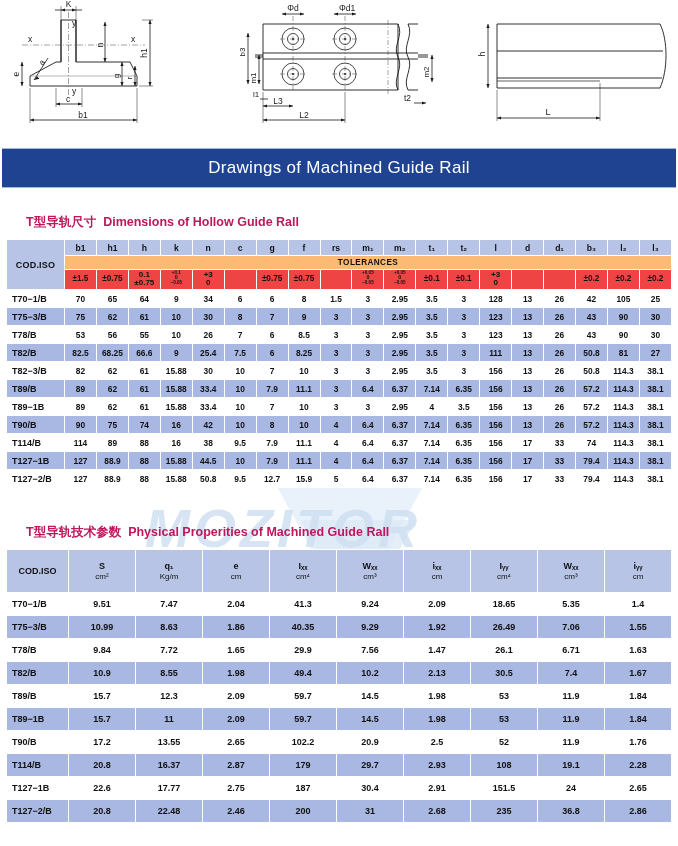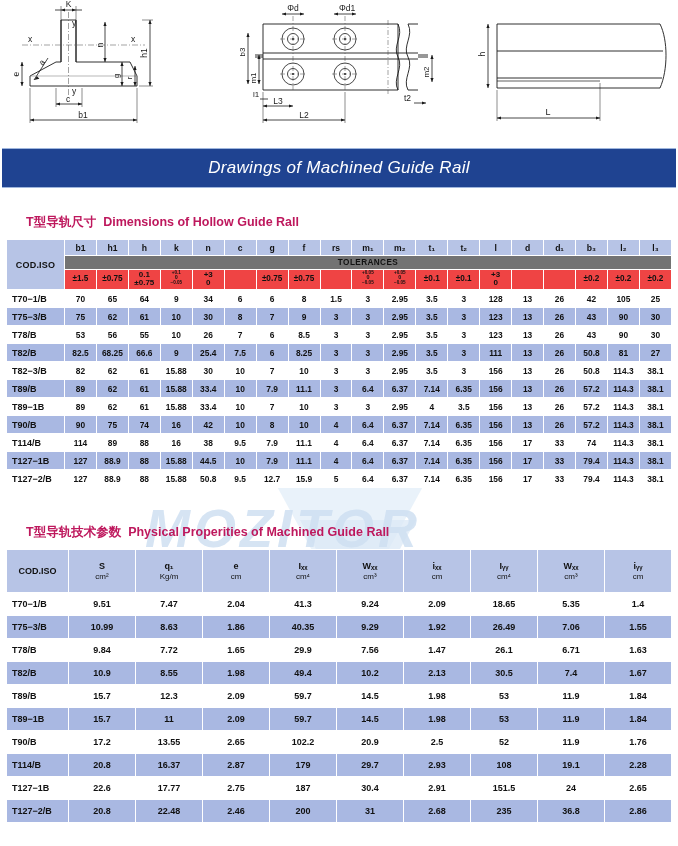--- a/index.html
+++ b/index.html
@@ -70,21 +70,20 @@
     position: relative;
     z-index: 2;
     margin: 8px 2px 0 2px;
     height: 38px;
     background: #1f4391;
     border-top: 1px solid #9fb6dd;
     border-bottom: 1px solid #9fb6dd;
     display: flex;
     align-items: center;
     justify-content: center;
-    font-style: italic;
   }
   .banner-title {
     color: #ffffff;
     font-size: 17px;
     font-weight: 400;
     letter-spacing: .3px;
   }
 
   
   .sec-title {
@@ -114,21 +113,21 @@
     text-align: center;
     color: #111111;
     border: 1px solid #ffffff;
     padding: 0;
     white-space: nowrap;
     overflow: hidden;
   }
   .t1 th, .t1 td { height: 17px; }
   .t1 .hdr-sym { background: #b7c4e6; height: 15px; font-size: 8.6px; }
   .t1 .hdr-tol-label {
-    background: #737373;
+    background: #fdba74;
     height: 13px;
     font-size: 8.2px;
     letter-spacing: .4px;
   }
   .t1 .hdr-tol { background: #ef4444; height: 19px; font-size: 8.2px; line-height: 1.05; }
   .t1 .codiso {
     background: #b7c4e6;
     font-size: 9px;
     letter-spacing: .2px;
   }

